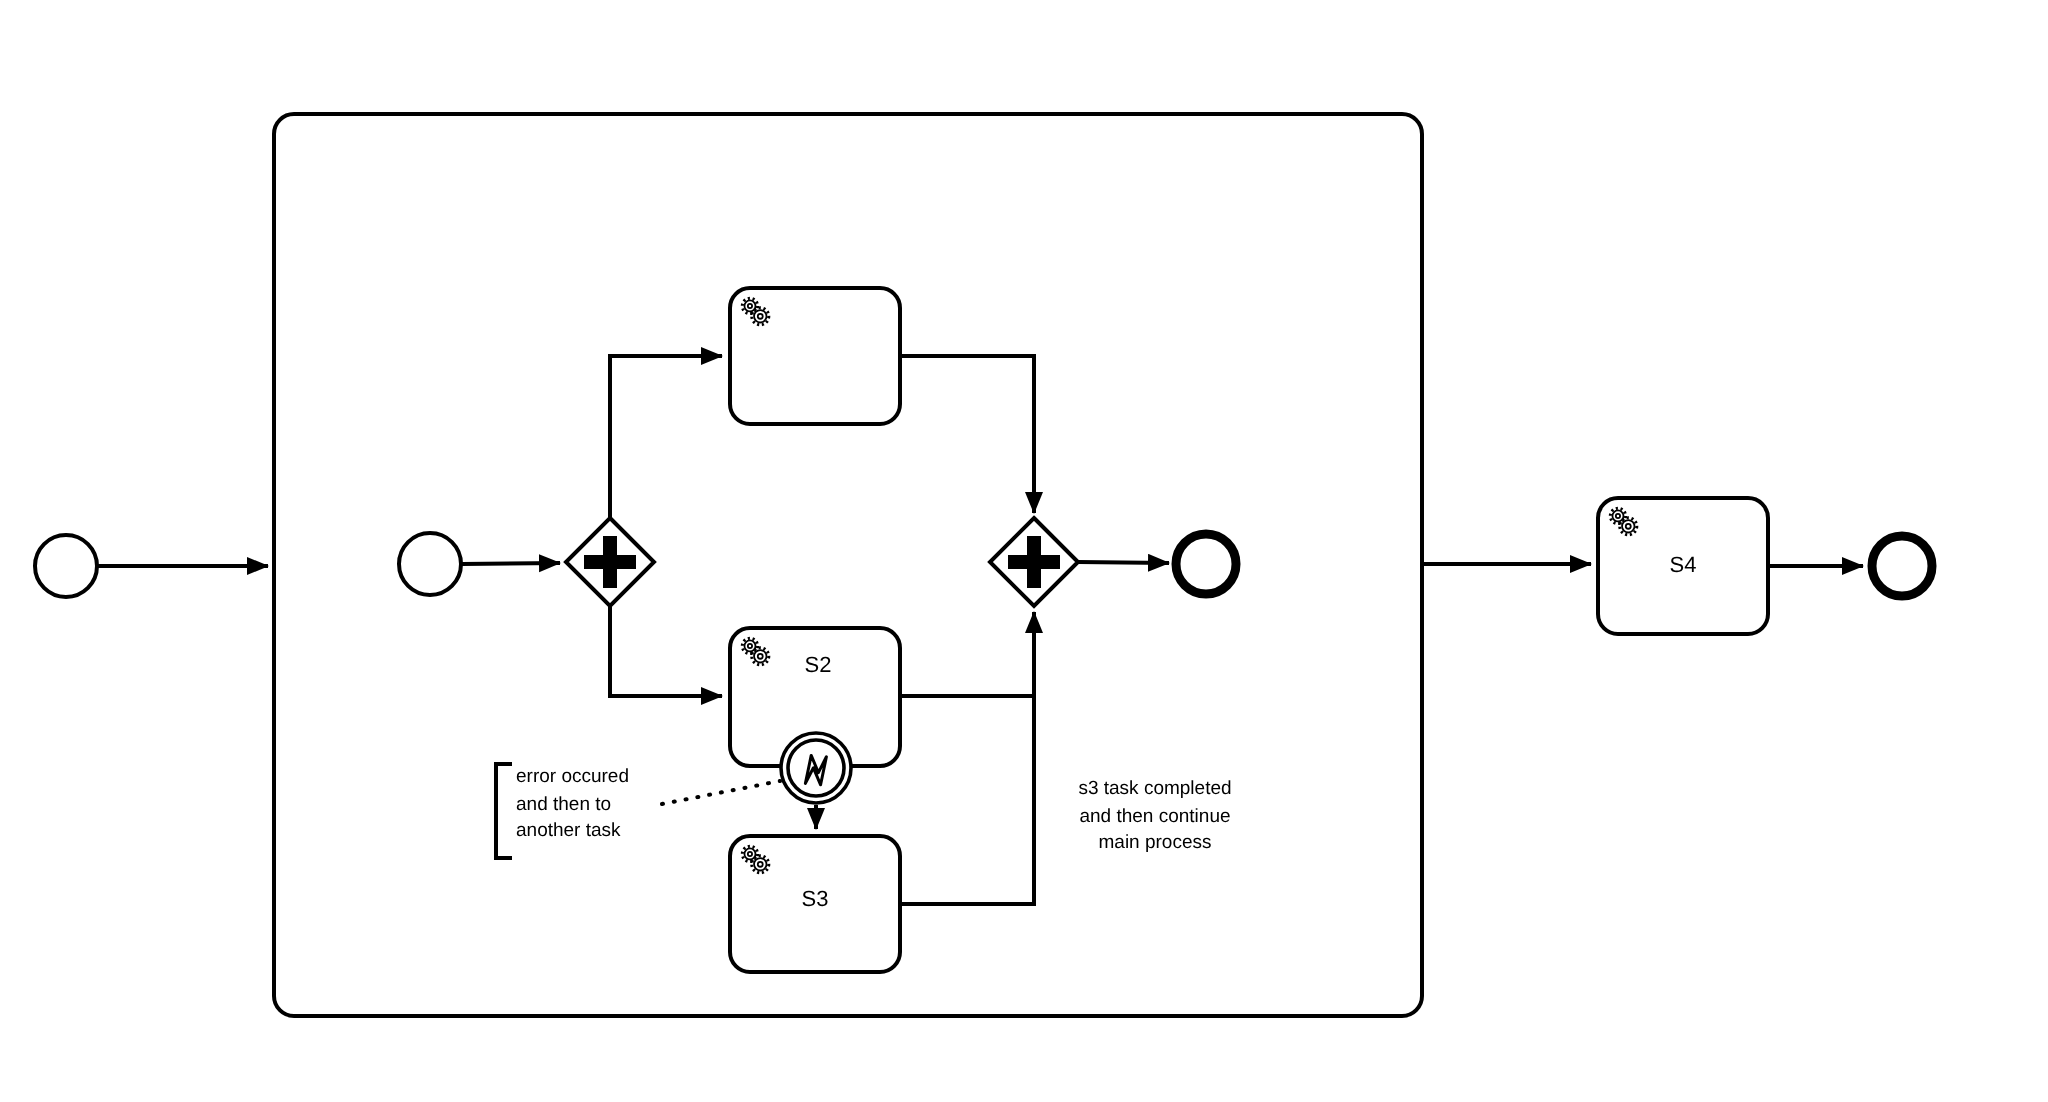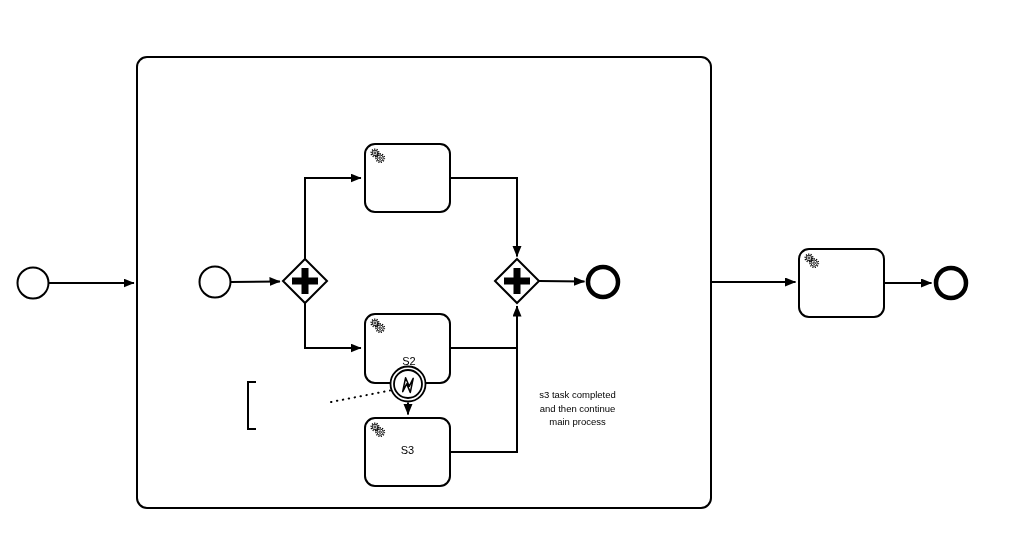--- a/index.html
+++ b/index.html
@@ -91,20 +91,24 @@
       <path d="M402.7,391.7 L405.6,377.7 L409.2,386.3 L413.2,378.4 L410.3,392.4 L406.7,383.9 Z" fill="#fff" stroke="#000" stroke-width="1.5" stroke-linejoin="round"></path>
     </g>
 
     <circle cx="603" cy="282" r="15" fill="#fff" stroke="#000" stroke-width="4.5"></circle>
     <circle cx="951" cy="283" r="15" fill="#fff" stroke="#000" stroke-width="4.5"></circle>
 
     <path d="M256,382 L248,382 L248,429 L256,429" fill="none" stroke="#000" stroke-width="2"></path>
     <path d="M331,402 L390,390.5" fill="none" stroke="#000" stroke-width="2" stroke-linecap="round" stroke-dasharray="0.5 5.5"></path>
   </svg>
 
-  <div class="overlay task-label" style="left:365px; top:326px; width:88px; height:69px;">S2</div>
+  <div class="overlay task-label" style="left:365px; top:298px; width:88px; height:69px;">S2</div>
   <div class="overlay task-label" style="left:365px; top:418px; width:85px; height:64px;">S3</div>
+  <div class="overlay task-label" style="left:799px; top:249px; width:85px; height:68px;">S4</div>
 
+  <div class="overlay note left" style="left:258px; top:382px; width:78px;">error occured
+and then to
+another task</div>
   <div class="overlay note center" style="left:530px; top:388px; width:95px;">s3 task completed
 and then continue
 main process</div>
 
 </div>
 
 </body></html>

